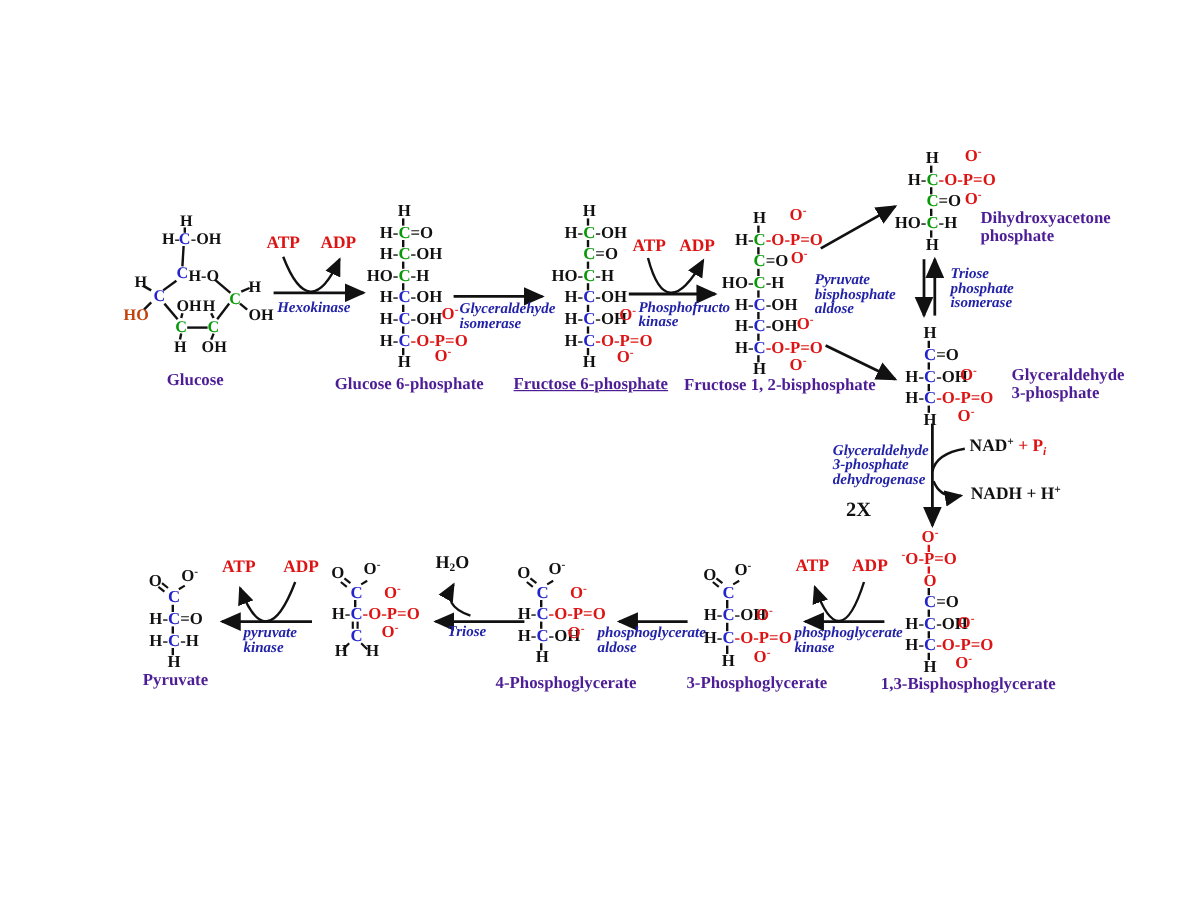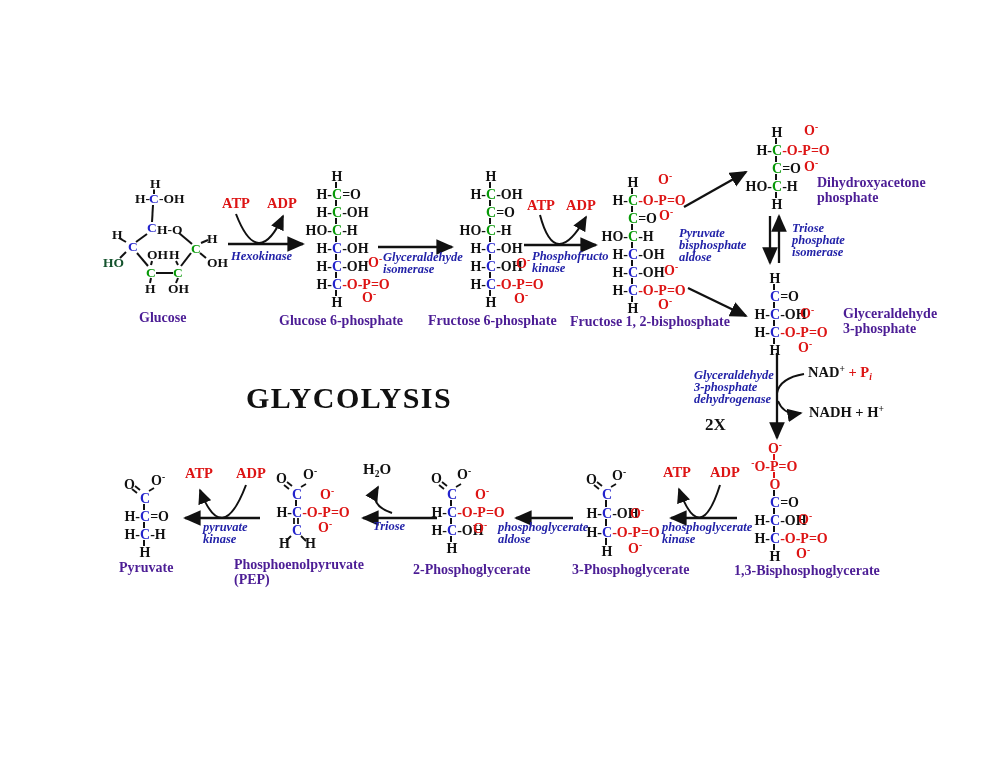--- a/index.html
+++ b/index.html
@@ -81,21 +81,20 @@
         <path d="M456,487 L461,484"></path>
       <path d="M289,489 L284,485"></path>
         <path d="M292,486 L287,482"></path>
         <path d="M301,487 L306,484"></path>
       <path d="M294,518 V524"></path>
         <path d="M298,518 V524"></path>
       <path d="M291,536 L286,541"></path>
         <path d="M301,536 L306,541"></path>
     </g>
   </svg>
-  <div class="title">GLYCOLYSIS</div>
 <div class="frm ctr" style="left: 337px; top: 170px;"><span style="color: rgb(17, 17, 17);">H</span></div>
     <div class="bond" style="background: rgb(17, 17, 17); height: 6px; left: 335px; top: 182px;"></div>
     <div class="frm" style="left: 272px; top: 188px;"><span class="lc"><span style="color: rgb(17, 17, 17);">H-</span></span><span style="color: rgb(8, 153, 8);">C</span><span style="color: rgb(17, 17, 17);">=O</span></div>
     <div class="bond" style="background: rgb(17, 17, 17); height: 6px; left: 335px; top: 200px;"></div>
     <div class="frm" style="left: 272px; top: 206px;"><span class="lc"><span style="color: rgb(17, 17, 17);">H-</span></span><span style="color: rgb(8, 153, 8);">C</span><span style="color: rgb(17, 17, 17);">-OH</span></div>
     <div class="bond" style="background: rgb(17, 17, 17); height: 6px; left: 335px; top: 218px;"></div>
     <div class="frm" style="left: 272px; top: 224px;"><span class="lc"><span style="color: rgb(17, 17, 17);">HO-</span></span><span style="color: rgb(8, 153, 8);">C</span><span style="color: rgb(17, 17, 17);">-H</span></div>
     <div class="bond" style="background: rgb(17, 17, 17); height: 6px; left: 335px; top: 236px;"></div>
     <div class="frm" style="left: 272px; top: 242px;"><span class="lc"><span style="color: rgb(17, 17, 17);">H-</span></span><span style="color: rgb(36, 36, 204);">C</span><span style="color: rgb(17, 17, 17);">-OH</span></div>
     <div class="bond" style="background: rgb(17, 17, 17); height: 6px; left: 335px; top: 254px;"></div>
@@ -225,58 +224,54 @@
     <div class="frm ring" style="left: 149px; top: 192px;"><span style="color: rgb(36, 36, 204);">C</span></div>
     <div class="frm ring" style="left: 159px; top: 192px;"><span style="color: rgb(17, 17, 17);">-OH</span></div>
     <div class="frm ring" style="left: 147px; top: 221px;"><span style="color: rgb(36, 36, 204);">C</span></div>
     <div class="frm ring" style="left: 157px; top: 204px; margin-top: 19px;"><span style="color: rgb(17, 17, 17);">H-O</span></div>
     <div class="frm ring" style="left: 112px; top: 228px;"><span style="color: rgb(17, 17, 17);">H</span></div>
     <div class="frm ring" style="left: 207px; top: 232px;"><span style="color: rgb(17, 17, 17);">H</span></div>
     <div class="frm ring" style="left: 128px; top: 240px;"><span style="color: rgb(36, 36, 204);">C</span></div>
     <div class="frm ring" style="left: 191px; top: 242px;"><span style="color: rgb(8, 153, 8);">C</span></div>
     <div class="frm ring" style="left: 147px; top: 248px;"><span style="color: rgb(17, 17, 17);">OH</span></div>
     <div class="frm ring" style="left: 169px; top: 248px;"><span style="color: rgb(17, 17, 17);">H</span></div>
-    <div class="frm ring" style="left: 103px; top: 256px;"><span style="color: #14532d;">HO</span></div>
+    <div class="frm ring" style="left: 103px; top: 256px;"><span style="color: #c2410c;">HO</span></div>
     <div class="frm ring" style="left: 207px; top: 256px;"><span style="color: rgb(17, 17, 17);">OH</span></div>
     <div class="frm ring" style="left: 146px; top: 266px;"><span style="color: rgb(8, 153, 8);">C</span></div>
     <div class="frm ring" style="left: 173px; top: 266px;"><span style="color: rgb(8, 153, 8);">C</span></div>
     <div class="frm ring" style="left: 145px; top: 282px;"><span style="color: rgb(17, 17, 17);">H</span></div>
     <div class="frm ring" style="left: 168px; top: 282px;"><span style="color: rgb(17, 17, 17);">OH</span></div>
     <div class="mlabel" style="left: 139px; top: 310px;">
       <div>Glucose</div>
     </div>
     <div class="mlabel" style="left: 279px; top: 313px;">
       <div>Glucose 6-phosphate</div>
     </div>
-    <div class="mlabel" style="left: 428px; top: 313px;">
+    <div class="mlabel" style="left: 428px; top: 313px; text-decoration: underline;">
       <div>Fructose 6-phosphate</div>
     </div>
     <div class="mlabel" style="left: 570px; top: 314px;">
       <div>Fructose 1, 2-bisphosphate</div>
     </div>
     <div class="mlabel" style="left: 817px; top: 175px;">
       <div>Dihydroxyacetone</div>
       <div>phosphate</div>
     </div>
     <div class="mlabel" style="left: 843px; top: 306px;">
       <div>Glyceraldehyde</div>
       <div>3-phosphate</div>
     </div>
     <div class="mlabel" style="left: 734px; top: 563px;">
       <div>1,3-Bisphosphoglycerate</div>
     </div>
     <div class="mlabel" style="left: 572px; top: 562px;">
       <div>3-Phosphoglycerate</div>
     </div>
     <div class="mlabel" style="left: 413px; top: 562px;">
-      <div>2-Phosphoglycerate</div>
-    </div>
-    <div class="mlabel" style="left: 234px; top: 557px;">
-      <div>Phosphoenolpyruvate</div>
-      <div>(PEP)</div>
+      <div>4-Phosphoglycerate</div>
     </div>
     <div class="mlabel" style="left: 119px; top: 560px;">
       <div>Pyruvate</div>
     </div>
     <div class="enz" style="left: 231px; top: 250px;">
       <div>Hexokinase</div>
     </div>
     <div class="enz" style="left: 383px; top: 251px;">
       <div>Glyceraldehyde</div>
       <div>isomerase</div>

